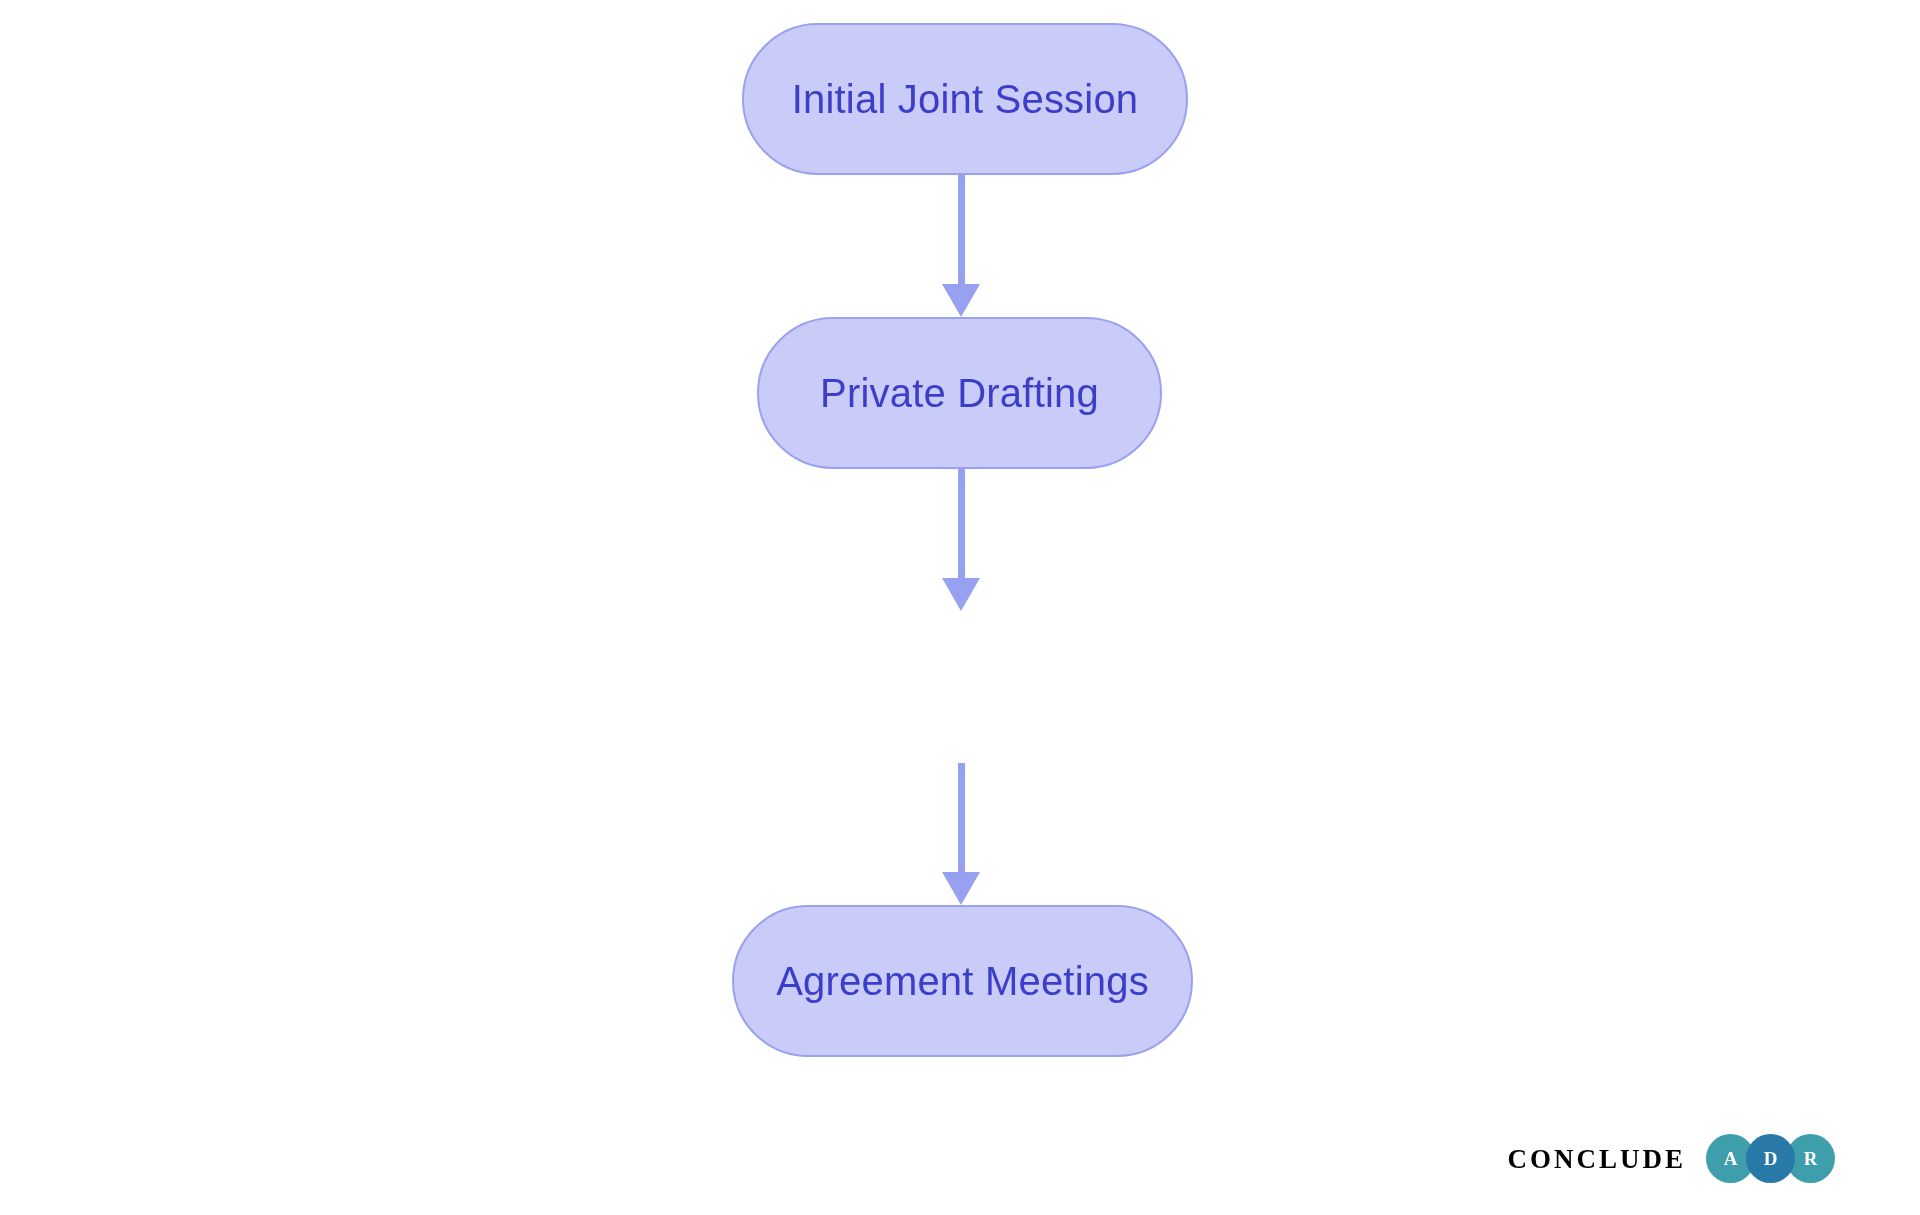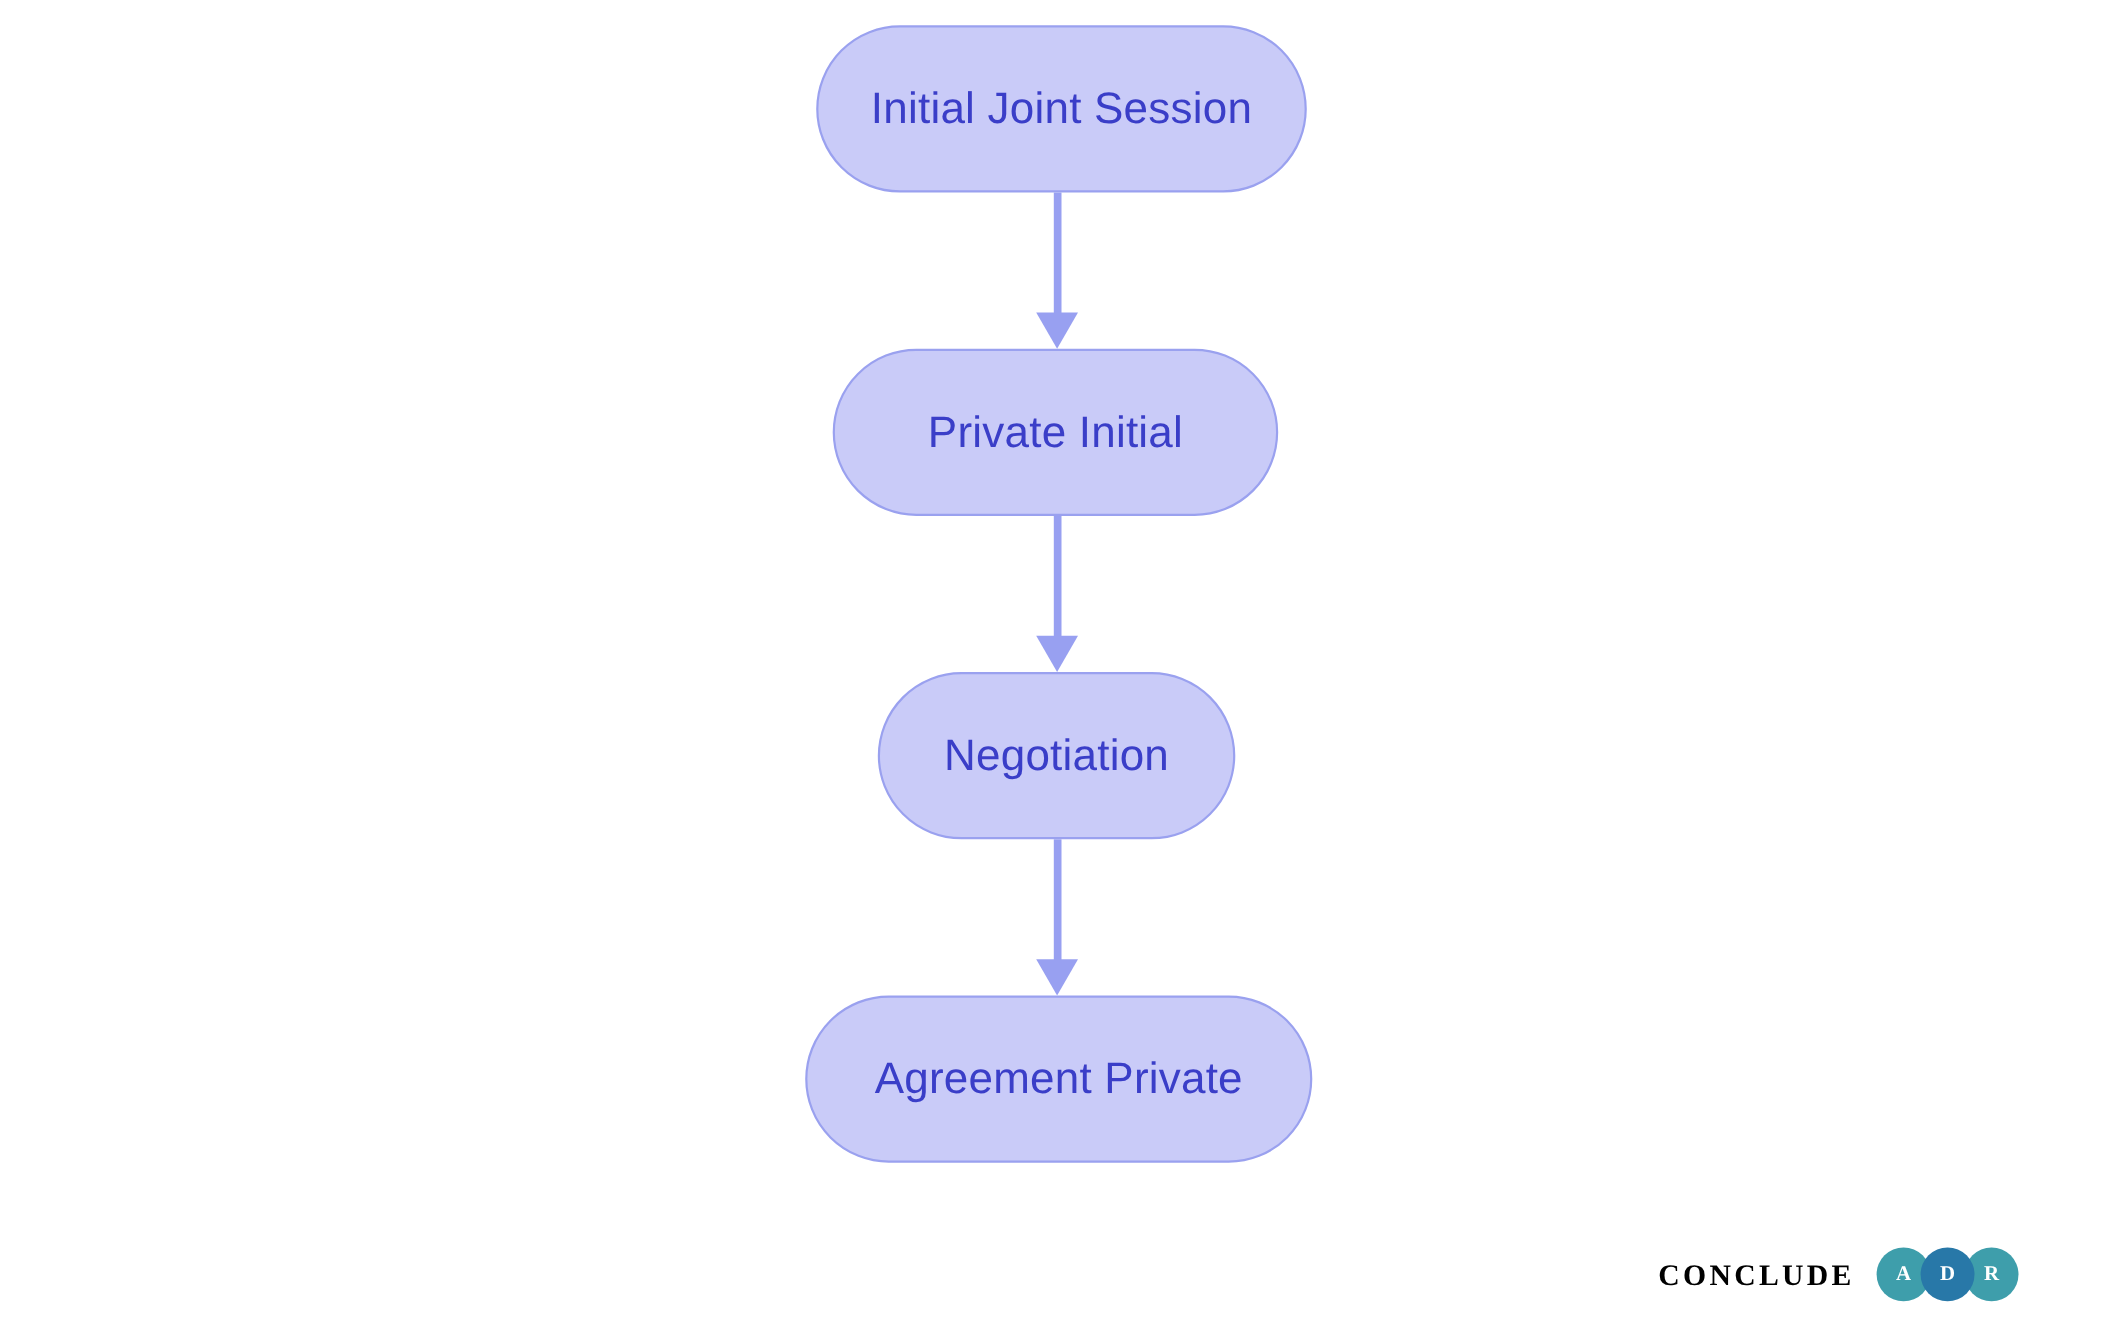--- a/index.html
+++ b/index.html
@@ -101,35 +101,32 @@
 <div class="canvas">
 
   <div class="flow-node node-1">
     <span>Initial Joint Session</span>
   </div>
 
   <div class="arrow-stem stem-1"></div>
   <div class="arrow-head head-1"></div>
 
   <div class="flow-node node-2">
-    <span>Private Initial</span>
+    <span>Private Drafting</span>
   </div>
 
   <div class="arrow-stem stem-2"></div>
   <div class="arrow-head head-2"></div>
 
-  <div class="flow-node node-3">
-    <span>Negotiation</span>
-  </div>
 
   <div class="arrow-stem stem-3"></div>
   <div class="arrow-head head-3"></div>
 
   <div class="flow-node node-4">
-    <span>Agreement Private</span>
+    <span>Agreement Meetings</span>
   </div>
 
   <div class="brand">
     <span class="brand-wordmark">CONCLUDE</span>
     <span class="brand-badges">
       <span class="badge-circle badge-a">A</span>
       <span class="badge-circle badge-d">D</span>
       <span class="badge-circle badge-r">R</span>
     </span>
   </div>

